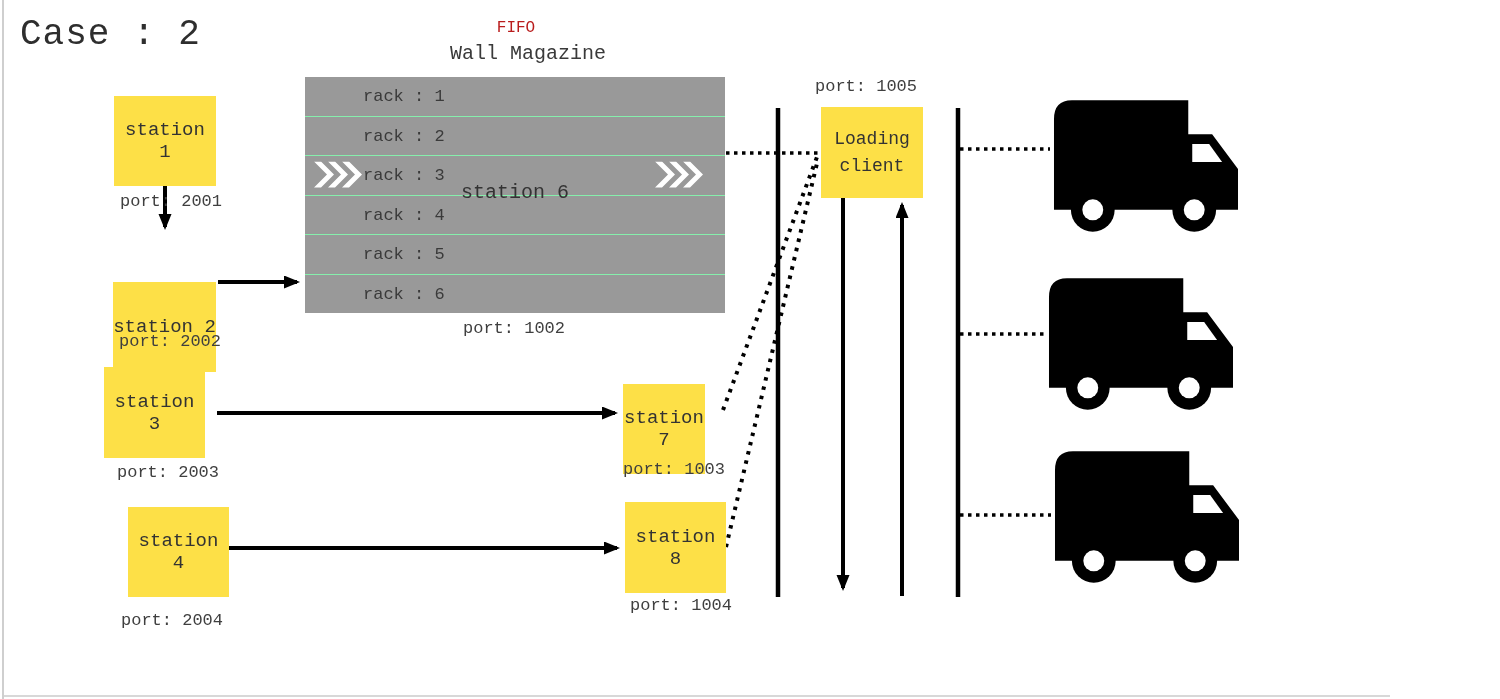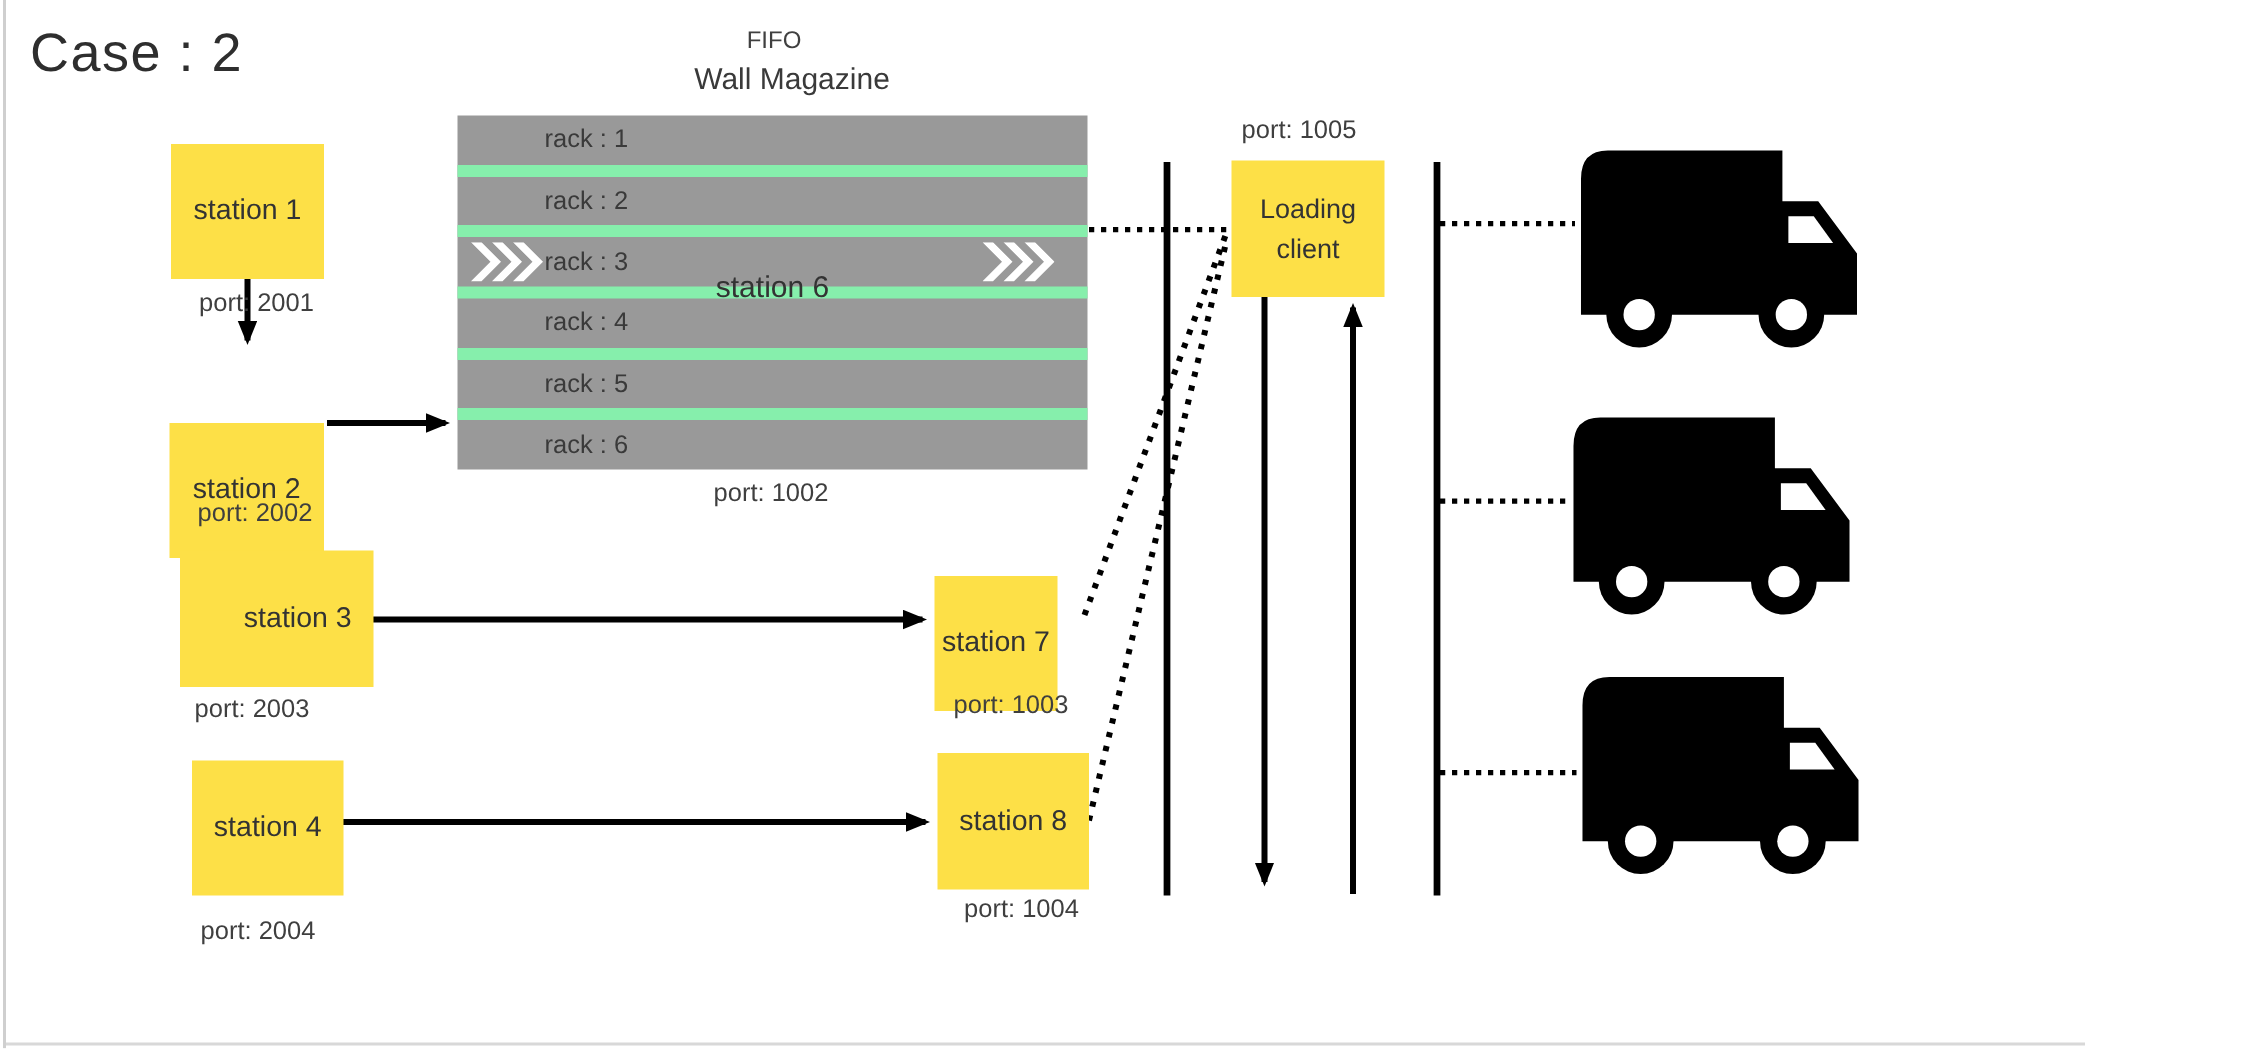--- a/index.html
+++ b/index.html
@@ -1,47 +1,47 @@
 <!DOCTYPE html>
 <html><head>
 <meta charset="utf-8">
 <style>
   html,body{margin:0;padding:0;background:#fff;}
   .canvas{
     position:relative;width:1500px;height:699px;background:#ffffff;overflow:hidden;
-    font-family:Liberation Sans, sans-serif;
+    font-family:Liberation Mono, monospace;
   }
   .edge-left{position:absolute;left:2px;top:0;width:2px;height:699px;background:#cfcfcf;}
   .edge-bottom{position:absolute;left:4px;top:695px;width:1386px;height:2px;background:#d8d8d8;}
 
   .case-title{position:absolute;left:20px;top:14px;font-size:36px;color:#2e2e2e;font-weight:400;letter-spacing:1px;}
 
-  .fifo-label{position:absolute;left:516px;top:19px;transform:translateX(-50%);font-size:16px;color:#404040;text-align:center;}
+  .fifo-label{position:absolute;left:516px;top:19px;transform:translateX(-50%);font-size:16px;color:#b91c1c;text-align:center;}
   .magazine-title{position:absolute;left:528px;top:42px;transform:translateX(-50%);font-size:20px;color:#3a3a3a;}
 
   .overlay{position:absolute;left:0;top:0;z-index:1;}
 
   .gbox{
     position:absolute;background:#fde047;display:flex;align-items:center;justify-content:center;
     font-size:19px;color:#333333;z-index:2;text-align:center;
   }
   .s1{left:114px;top:96px;width:102px;height:90px;}
   .s2{left:113px;top:234px;width:103px;height:90px;margin-top:48px;}
-  .s3{left:120px;top:367px;width:101px;height:91px;padding-left:28px;}
+  .s3{left:104px;top:367px;width:101px;height:91px;}
   .s4{left:128px;top:507px;width:101px;height:90px;}
   .s7{left:623px;top:384px;width:82px;height:90px;}
   .s8{left:625px;top:502px;width:101px;height:91px;}
   .lc{left:821px;top:107px;width:102px;height:91px;font-size:18px;line-height:1.45;}
 
   .rack-box{
     position:absolute;left:305px;top:77px;width:420px;height:236px;background:#999999;
     display:flex;flex-direction:column;z-index:2;
   }
   .rack-row{flex:1 1 0;position:relative;}
-  .rack-row.sep{border-bottom:8px solid #86efac;}
+  .rack-row.sep{border-bottom:1px solid #86efac;}
   .rack-label{
     position:absolute;left:58px;top:50%;transform:translateY(-50%);
     font-size:17px;color:#3a3a3a;white-space:nowrap;
   }
   .chev{position:absolute;top:50%;transform:translateY(-50%);}
   .chev-left{left:9px;}
   .chev-right{right:22px;}
   .station6-label{
     position:absolute;left:0;top:104px;width:100%;text-align:center;
     font-size:20px;color:#333333;

